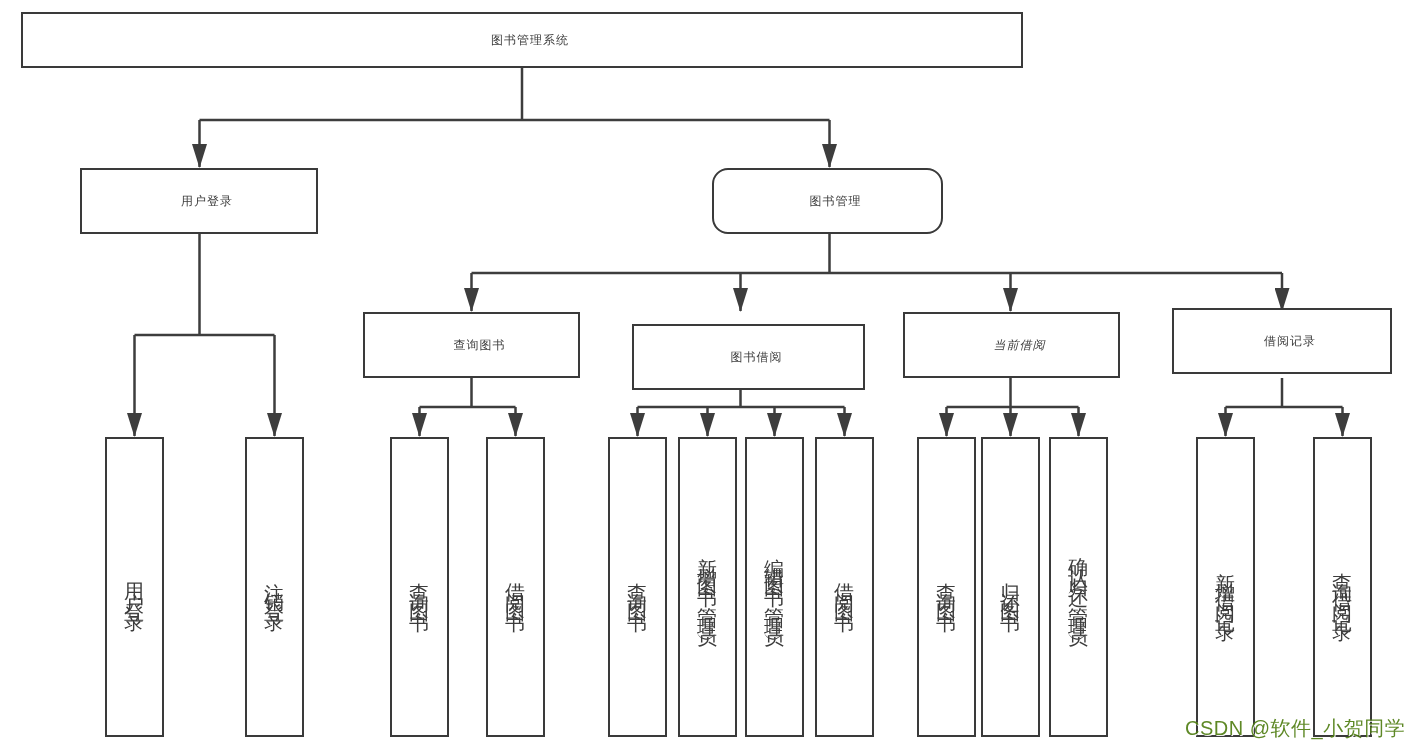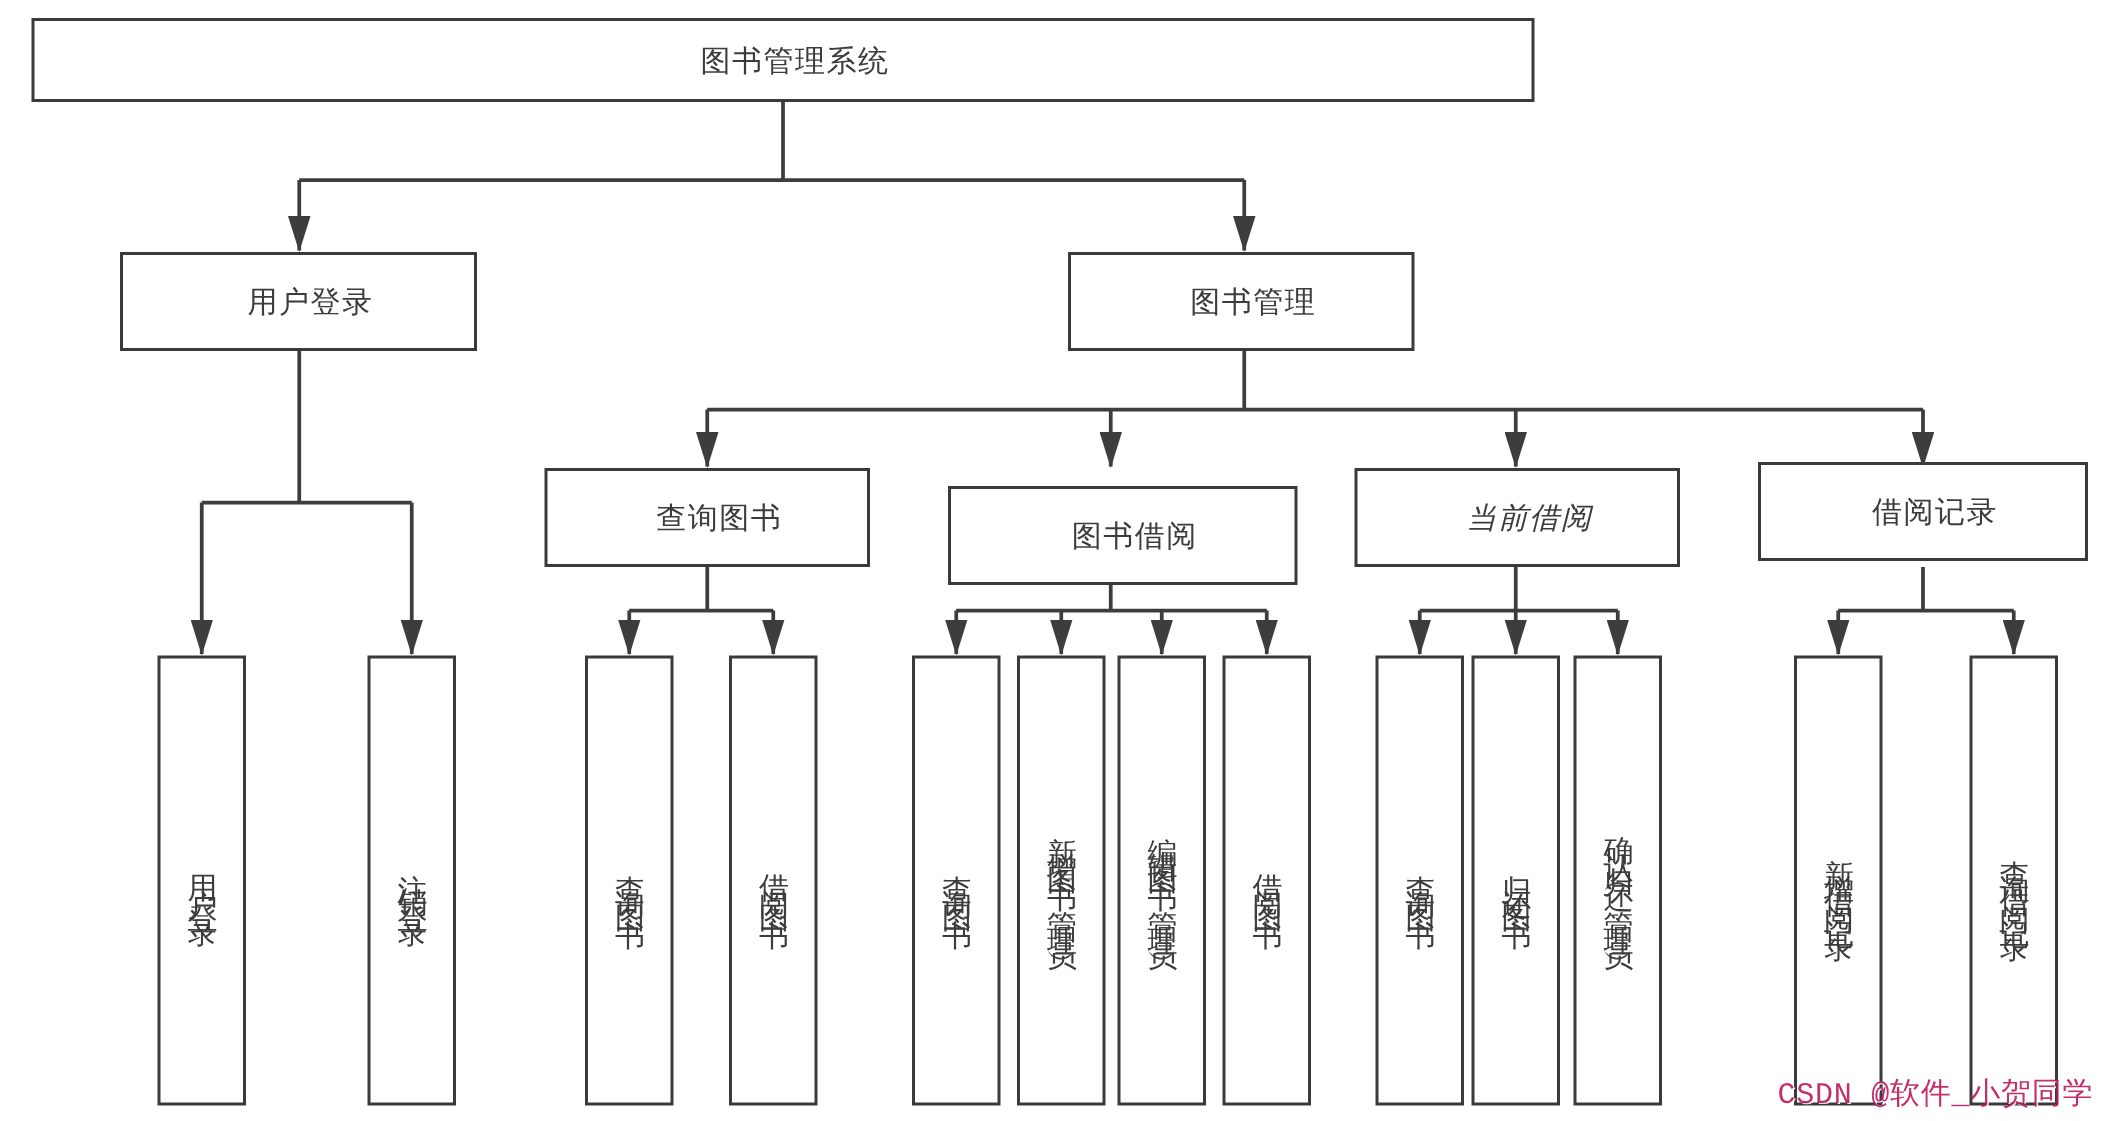--- a/index.html
+++ b/index.html
@@ -27,47 +27,46 @@
     box-sizing: border-box;
     background: #ffffff;
     border: 2.5px solid #3a3a3a;
     color: #3c3c3c;
     display: flex;
     align-items: center;
     justify-content: center;
     z-index: 2;
   }
   .node {
-    font-size: 20px;
+    font-size: 12px;
     letter-spacing: 1px;
     white-space: nowrap;
     padding-left: 16px;
   }
   .leaf {
     width: 59px;
     height: 300px;
     top: 437px;
     writing-mode: vertical-rl;
     text-orientation: mixed;
     font-size: 20px;
     letter-spacing: 10px;
     line-height: 1;
   }
   .watermark {
     position: absolute;
     left: 1185px;
     top: 715px;
     font-size: 20px;
-    color: #be185d;
+    color: #4d7c0f;
     letter-spacing: 0.5px;
     white-space: nowrap;
     text-shadow: 1px 1px 0 #ffffff;
     z-index: 5;
     opacity: 0.9;
-    font-family: Liberation Mono, monospace;
   }
 </style>
 </head>
 <body>
 
 <div id="stage">
 
   <svg id="connectors" viewBox="0 0 1405 747" xmlns="http://www.w3.org/2000/svg">
     <defs>
       <marker id="arw" markerUnits="userSpaceOnUse" markerWidth="24" markerHeight="15" viewBox="0 0 24 15" refX="23" refY="7.5" orient="auto">
@@ -107,21 +106,21 @@
 
       <path d="M1282,378 L1282,407 M1225.5,407 L1342.5,407"></path>
       <line x1="1225.5" y1="407" x2="1225.5" y2="436" marker-end="url(#arw)"></line>
       <line x1="1342.5" y1="407" x2="1342.5" y2="436" marker-end="url(#arw)"></line>
     </g>
   </svg>
 
   <div class="box node" style="left:21px; top:12px; width:1002px; height:56px;">图书管理系统</div>
 
   <div class="box node" style="left:80px; top:168px; width:238px; height:66px;">用户登录</div>
-  <div class="box node" style="left:712px; top:168px; width:231px; height:66px;">图书管理</div>
+  <div class="box node" style="left:712px; top:168px; width:231px; height:66px;border-radius:16px;">图书管理</div>
 
   <div class="box node" style="left:363px; top:312px; width:217px; height:66px;">查询图书</div>
   <div class="box node" style="left:632px; top:312px; width:233px; height:66px;margin-top:12px;">图书借阅</div>
   <div class="box node" style="left:903px; top:312px; width:217px; height:66px;font-style:italic;">当前借阅</div>
   <div class="box node" style="left:1172px; top:308px; width:220px; height:66px;">借阅记录</div>
 
   <div class="box leaf" style="left:105px;">用户登录</div>
   <div class="box leaf" style="left:245px;">注销登录</div>
 
   <div class="box leaf" style="left:390px;">查询图书</div>

